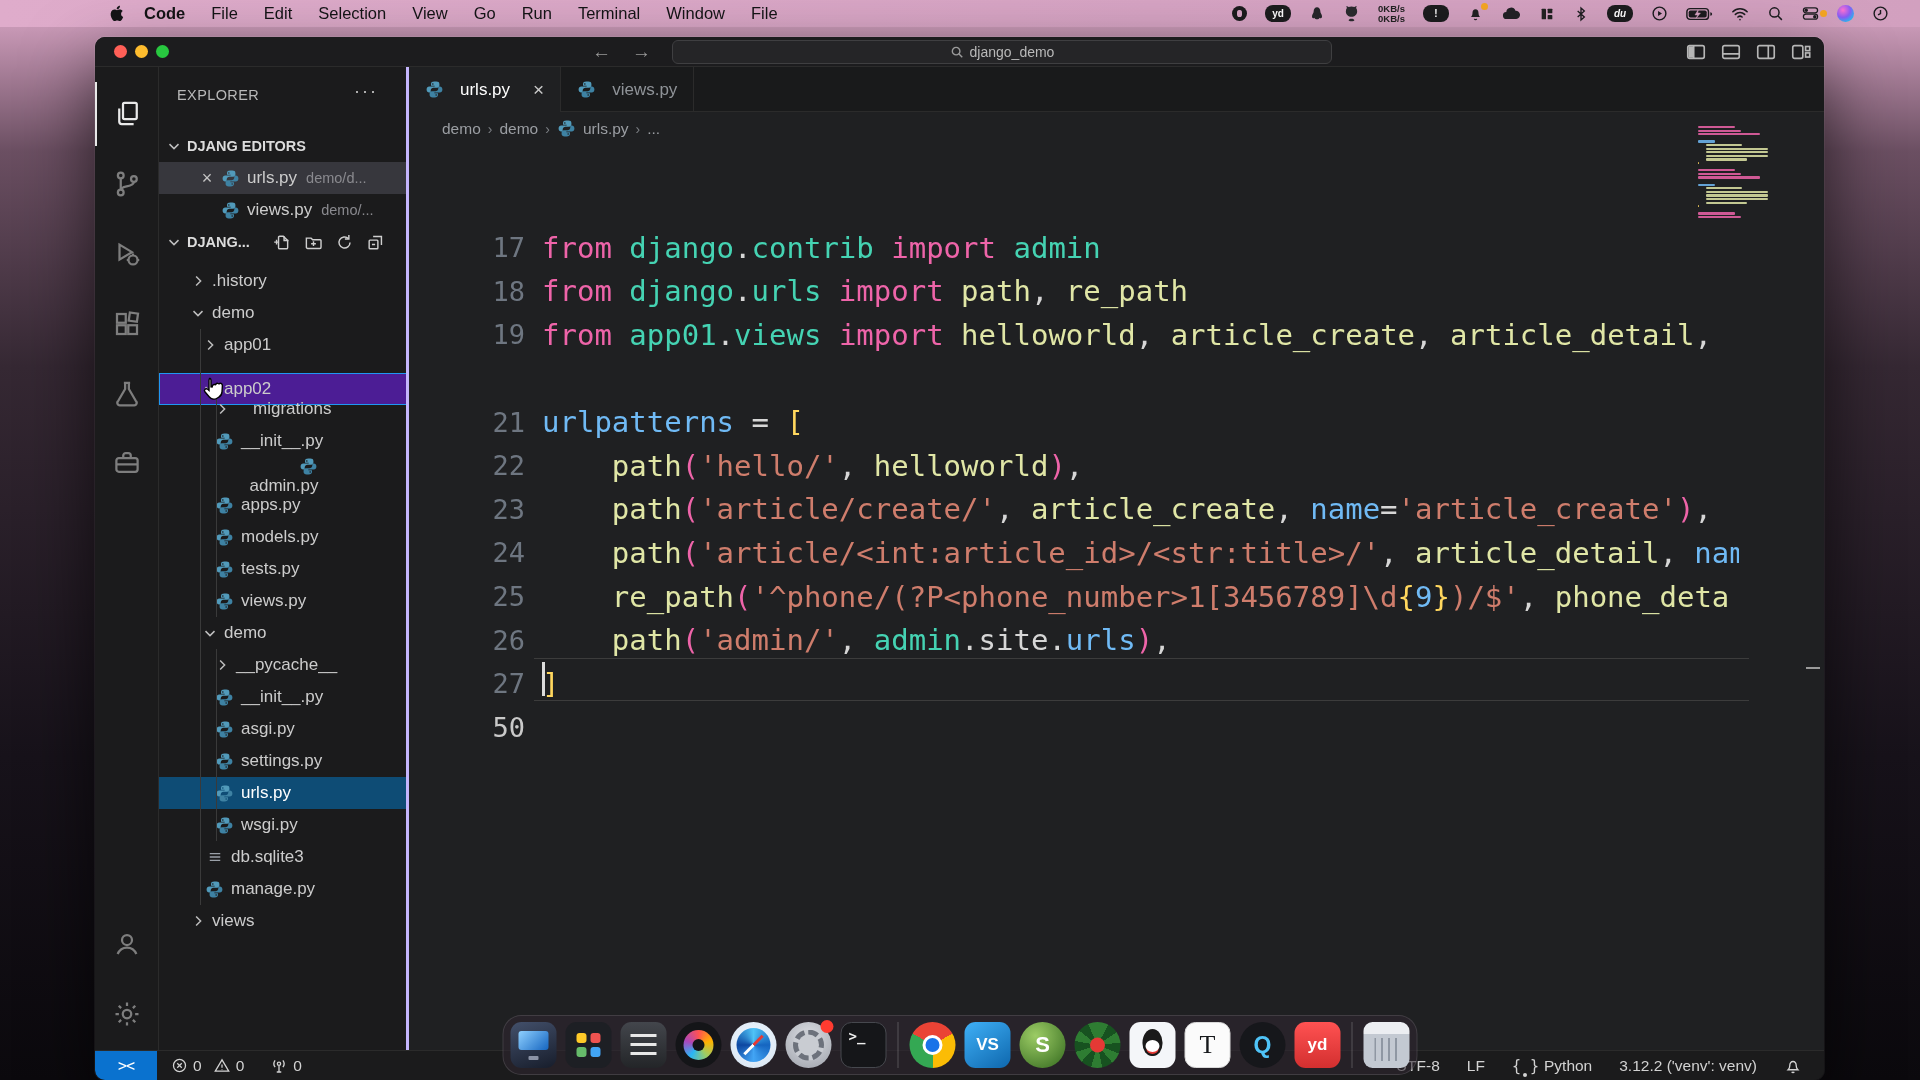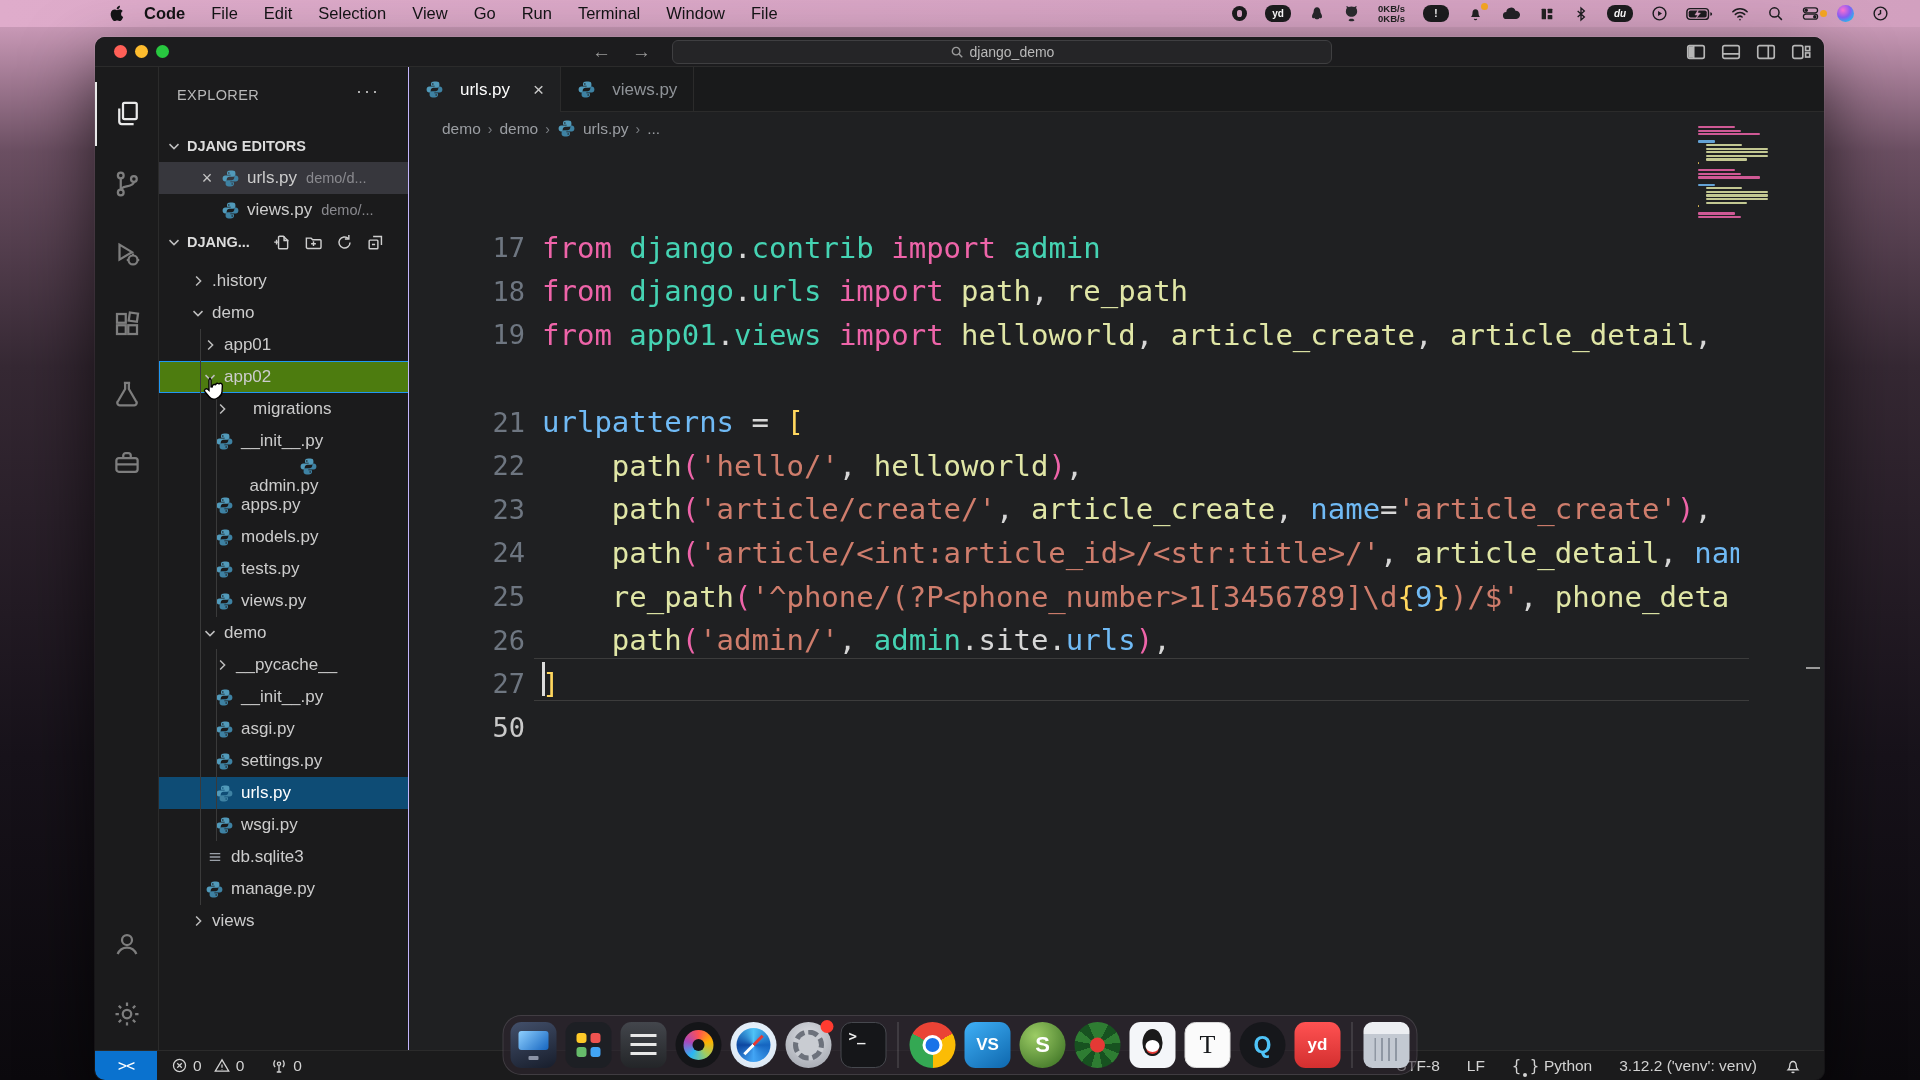--- a/index.html
+++ b/index.html
@@ -32,33 +32,33 @@
   #searchbox{position:absolute;left:577px;top:3px;width:660px;height:24px;background:#252527;border:1px solid #3f3f41;border-radius:6px;
     display:flex;align-items:center;justify-content:center;gap:6px;color:#b9b9b9;font-size:14px;}
   #searchbox svg{opacity:.8}
   #tb-icons{position:absolute;right:10px;top:0;height:30px;display:flex;align-items:center;gap:9px;color:#b6b6b6;}
   #tb-icons .ic{width:26px;height:26px;display:flex;align-items:center;justify-content:center;border-radius:5px;}
   
   #main{position:absolute;left:0;top:30px;right:0;bottom:30px;display:flex;}
   #activitybar{width:64px;background:#1b1b1c;border-right:1px solid #2b2b2b;position:relative;}
   .act{position:absolute;left:0;width:64px;height:64px;display:flex;align-items:center;justify-content:center;color:#7e7e7e;}
   .act.active{color:#e9e9e9;border-left:2px solid #e9e9e9;}
-  #sidebar{width:250px;background:#1b1b1c;border-right:1px solid #c4b5fd;position:relative;overflow:hidden;color:#c5c5c5;}
+  #sidebar{width:250px;background:#1b1b1c;border-right:3px solid #c4b5fd;position:relative;overflow:hidden;color:#c5c5c5;}
   #sb-title{position:absolute;left:18px;top:20px;font-size:14.5px;letter-spacing:.4px;color:#b8b8b8;}
   #sb-dots{position:absolute;right:28px;top:14px;color:#c5c5c5;font-size:18px;letter-spacing:2px;}
   .sec-head{position:absolute;left:0;width:250px;height:32px;display:flex;align-items:center;font-weight:700;font-size:14.5px;color:#dcdcdc;}
   .sec-head .chev{margin:0 4px 0 6px;}
   .sec-icons{position:absolute;display:flex;gap:12px;color:#cfcfcf;}
   .oe-row{position:absolute;left:0;width:250px;height:32px;display:flex;align-items:center;font-size:17px;color:#cccccc;}
   .oe-row.active{background:#37373d;}
   .oe-close{width:20px;text-align:center;margin-left:38px;font-size:18px;color:#c5c5c5;}
   .oe-detail{color:#8a8a8f;font-size:14.5px;margin-left:9px;white-space:nowrap;}
   .trow{position:absolute;left:0;width:250px;height:32px;display:flex;align-items:center;font-size:17px;color:#cccccc;white-space:nowrap;}
   .trow.selected{background:#0e4c75;color:#fff;}
-  .trow.focused{outline:1px solid #2097f3;outline-offset:-1px;background:#4d7c0f;}
+  .trow.focused{outline:1px solid #2097f3;outline-offset:-1px;background:#4c1d95;margin-top:12px;}
   .chev{width:18px;height:18px;color:#bdbdbd;flex:0 0 auto;}
   .chev svg{display:block;}
   .chev.open svg{transform:rotate(90deg);}
   .fi{width:19px;height:19px;margin-right:7px;flex:0 0 auto;display:flex;align-items:center;justify-content:center;}
   .guide{position:absolute;width:1px;background:#3a3a3a;}
   
   #editor{flex:1;position:relative;background:#1f2022;overflow:hidden;}
   #tabbar{position:absolute;left:0;top:0;right:0;height:45px;background:#191a1b;border-bottom:1px solid #2b2b2b;display:flex;}
   .tab{height:45px;display:flex;align-items:center;padding:0 16px;gap:9px;font-size:17px;color:#8f9398;border-right:1px solid #2b2b2b;}
   .tab.active{background:#1f2022;color:#ffffff;}

